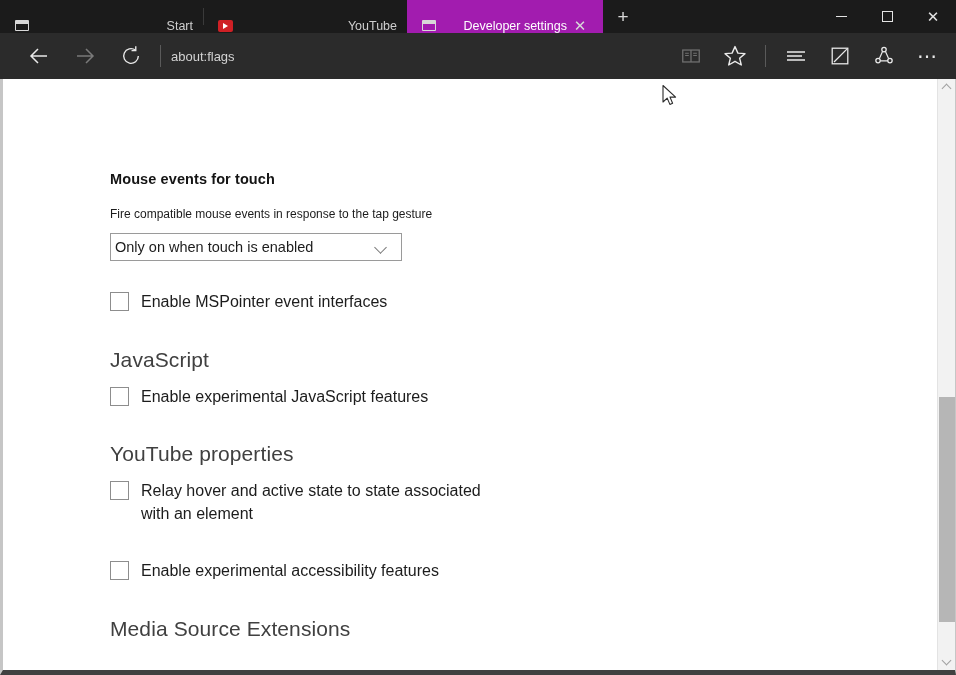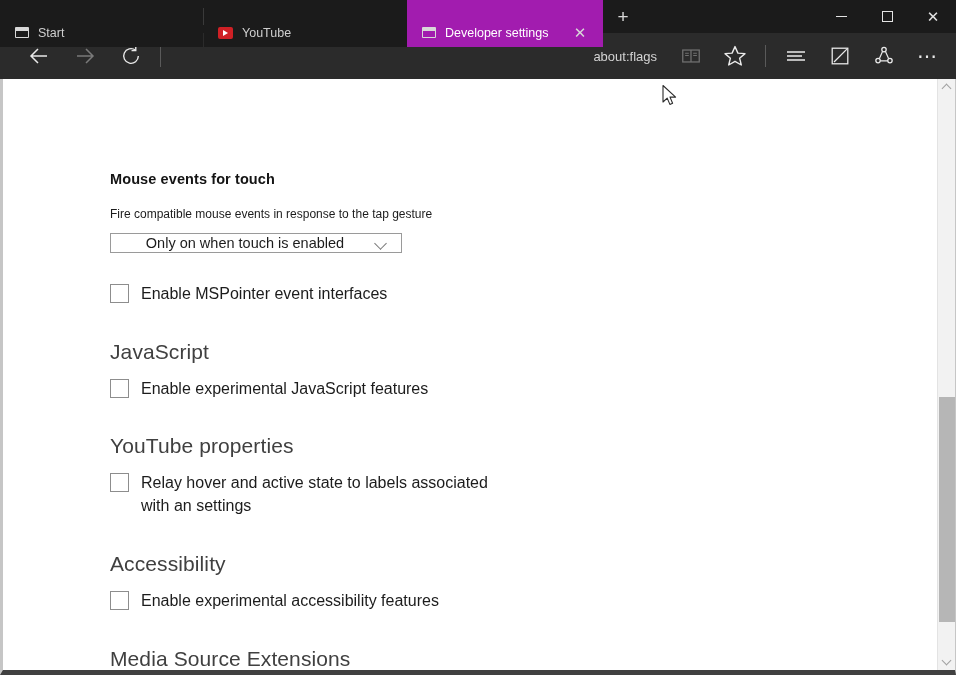--- a/index.html
+++ b/index.html
@@ -30,28 +30,29 @@
     height: 33px;
     background: #1b1b1b;
     display: flex;
     align-items: stretch;
     flex: 0 0 auto;
     position: relative;
   }
   .tab {
     display: flex;
     align-items: center;
-    height: 47px;
+    height: 33px;
     box-sizing: border-box;
     padding: 18px 10px 0 14px;
     color: #cfcfcf;
     font-size: 12.5px;
     position: relative;
     cursor: default;
     min-width: 0;
+    text-align: right;
   }
   .tab.inactive { background: #1b1b1b; width: 203px; }
   .tab.active {
     background: #a21caf;
     color: #ffffff;
     width: 196px;
   }
   .tab-sep {
     width: 1px;
     background: #3a3a3a;
@@ -143,21 +144,20 @@
 
   
   .nav-bar {
     height: 46px;
     background: #2b2b2b;
     display: flex;
     align-items: center;
     flex: 0 0 auto;
     padding: 0 6px 0 16px;
     box-sizing: border-box;
-    text-align: right;
   }
   .nav-btn {
     width: 46px;
     height: 40px;
     display: flex;
     align-items: center;
     justify-content: center;
     cursor: default;
     flex: 0 0 auto;
   }
@@ -241,31 +241,30 @@
   }
   .desc {
     font-size: 12px;
     color: #1c1c1c;
     margin: 0 0 12px 0;
   }
 
   .select-row { margin: 0 0 30px 0; }
   .fake-select {
     width: 292px;
-    height: 20px;
+    height: 28px;
     box-sizing: border-box;
     border: 1px solid #9a9a9a;
     background: #ffffff;
     display: flex;
     align-items: center;
     padding: 0 13px 0 4px;
     font-size: 14.5px;
     color: #1c1c1c;
     cursor: default;
-    text-align: center;
   }
   .fake-select .sel-text { flex: 1 1 auto; white-space: nowrap; overflow: hidden; }
   .chevron {
     flex: 0 0 auto;
     width: 13px;
     height: 13px;
     position: relative;
   }
   .chevron::before {
     content: "";
@@ -492,26 +491,25 @@
           <div class="check-row">
             <span class="checkbox"></span>
             <span class="check-label">Enable experimental JavaScript features</span>
           </div>
         </div>
 
         <div class="group">
           <h2 class="sec-light">YouTube properties</h2>
           <div class="check-row">
             <span class="checkbox"></span>
-            <span class="check-label">Relay hover and active state to labels associated with an settings</span>
+            <span class="check-label">Relay hover and active state to state associated with an element</span>
           </div>
         </div>
 
         <div class="group">
-          <h2 class="sec-light">Accessibility</h2>
           <div class="check-row">
             <span class="checkbox"></span>
             <span class="check-label">Enable experimental accessibility features</span>
           </div>
         </div>
 
         <div class="group">
           <h2 class="sec-light">Media Source Extensions</h2>
 
         </div>

